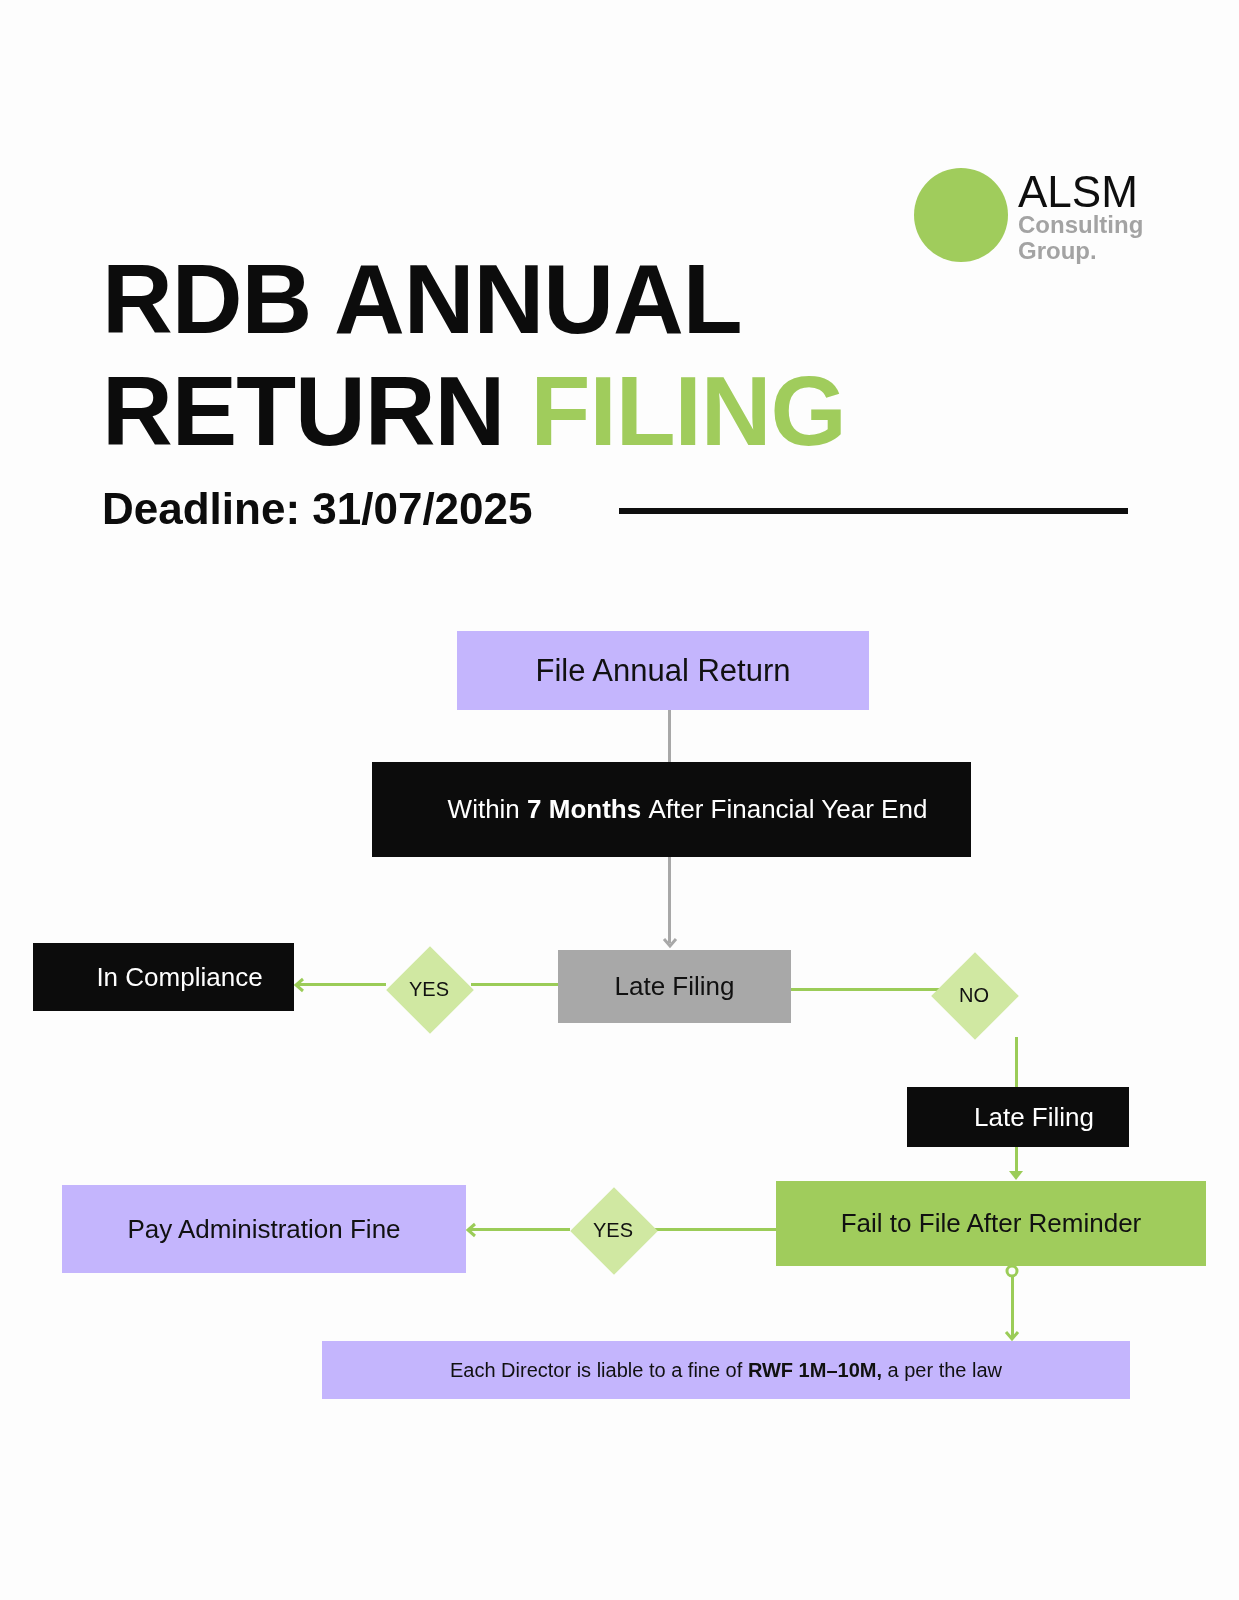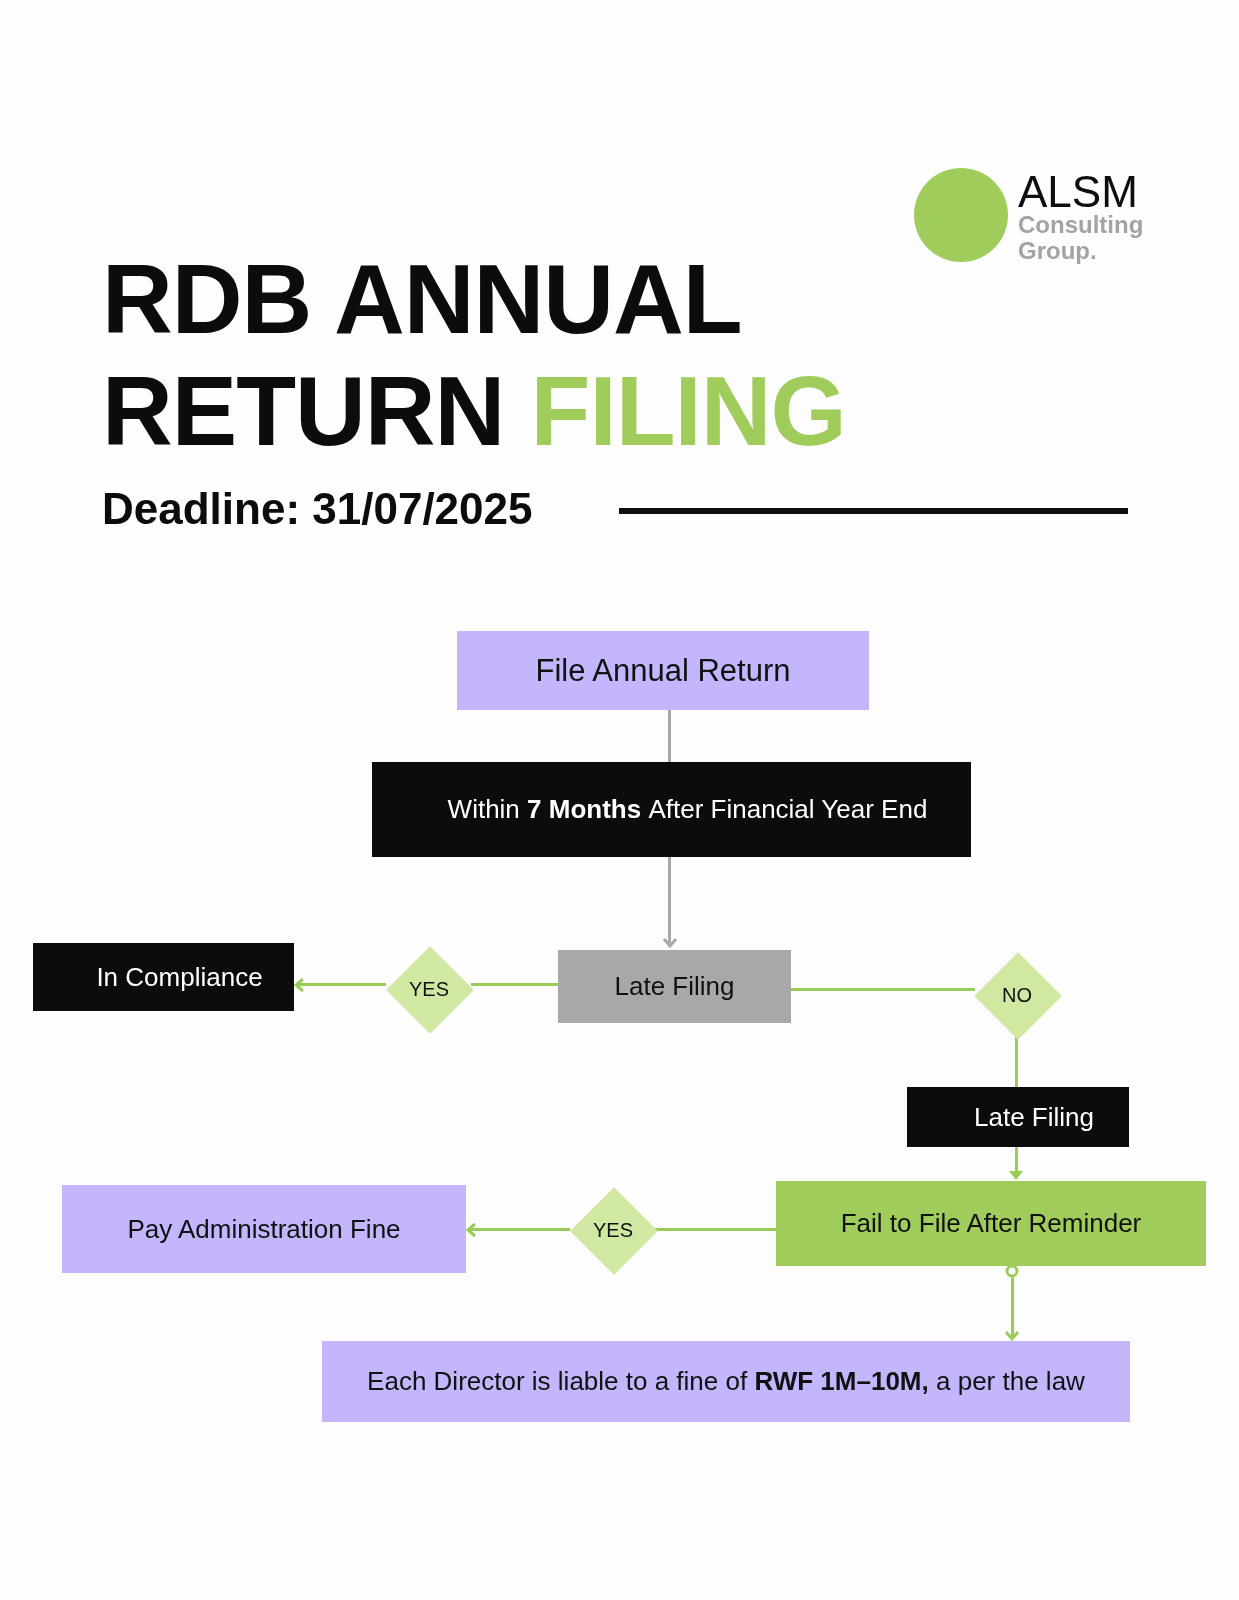--- a/index.html
+++ b/index.html
@@ -29,27 +29,27 @@
     .dark { background: #0c0c0c; color: #fff; padding-left: 32px; }
     .gray { background: #a8a8a8; color: #111; }
     .mid { background: #a0cc5c; color: #111; }
     .b-file { left: 457px; top: 631px; width: 412px; height: 79px; font-size: 31px; }
     .b-within { left: 372px; top: 762px; width: 599px; height: 95px; font-size: 26px; }
     .b-late1 { left: 558px; top: 950px; width: 233px; height: 73px; font-size: 26px; }
     .b-compliance { left: 33px; top: 943px; width: 261px; height: 68px; font-size: 26px; }
     .b-late2 { left: 907px; top: 1087px; width: 222px; height: 60px; font-size: 26px; }
     .b-fail { left: 776px; top: 1181px; width: 430px; height: 85px; font-size: 26px; }
     .b-pay { left: 62px; top: 1185px; width: 404px; height: 88px; font-size: 26px; text-align: center; }
-    .b-director { left: 322px; top: 1341px; width: 808px; height: 81px; font-size: 26px; }
+    .b-director { left: 322px; top: 1341px; width: 808px; height: 58px; font-size: 20px; }
     
     .diamond { width: 88px; height: 88px; text-align: center; }
     .diamond .shape { position: absolute; left: 14px; top: 14px; width: 62px; height: 62px; background: #d0e8a2; transform: rotate(45deg); }
     .diamond .lbl { position: absolute; left: 0; top: 0; width: 88px; height: 88px; display: flex; align-items: center; justify-content: center; font-size: 20px; color: #111; }
     .d-yes1 { left: 385px; top: 945px; }
-    .d-no { left: 973px; top: 951px; text-decoration: underline; }
+    .d-no { left: 930px; top: 951px; text-decoration: underline; }
     .d-yes2 { left: 569px; top: 1186px; }
     
     .line-gray { background: #a8a8a8; }
     .line-green { background: #9bcc58; }
   </style>
 </head>
 <body>
 
 <div class="abs logo-circle"></div>
 <div class="abs logo-name">ALSM</div>

